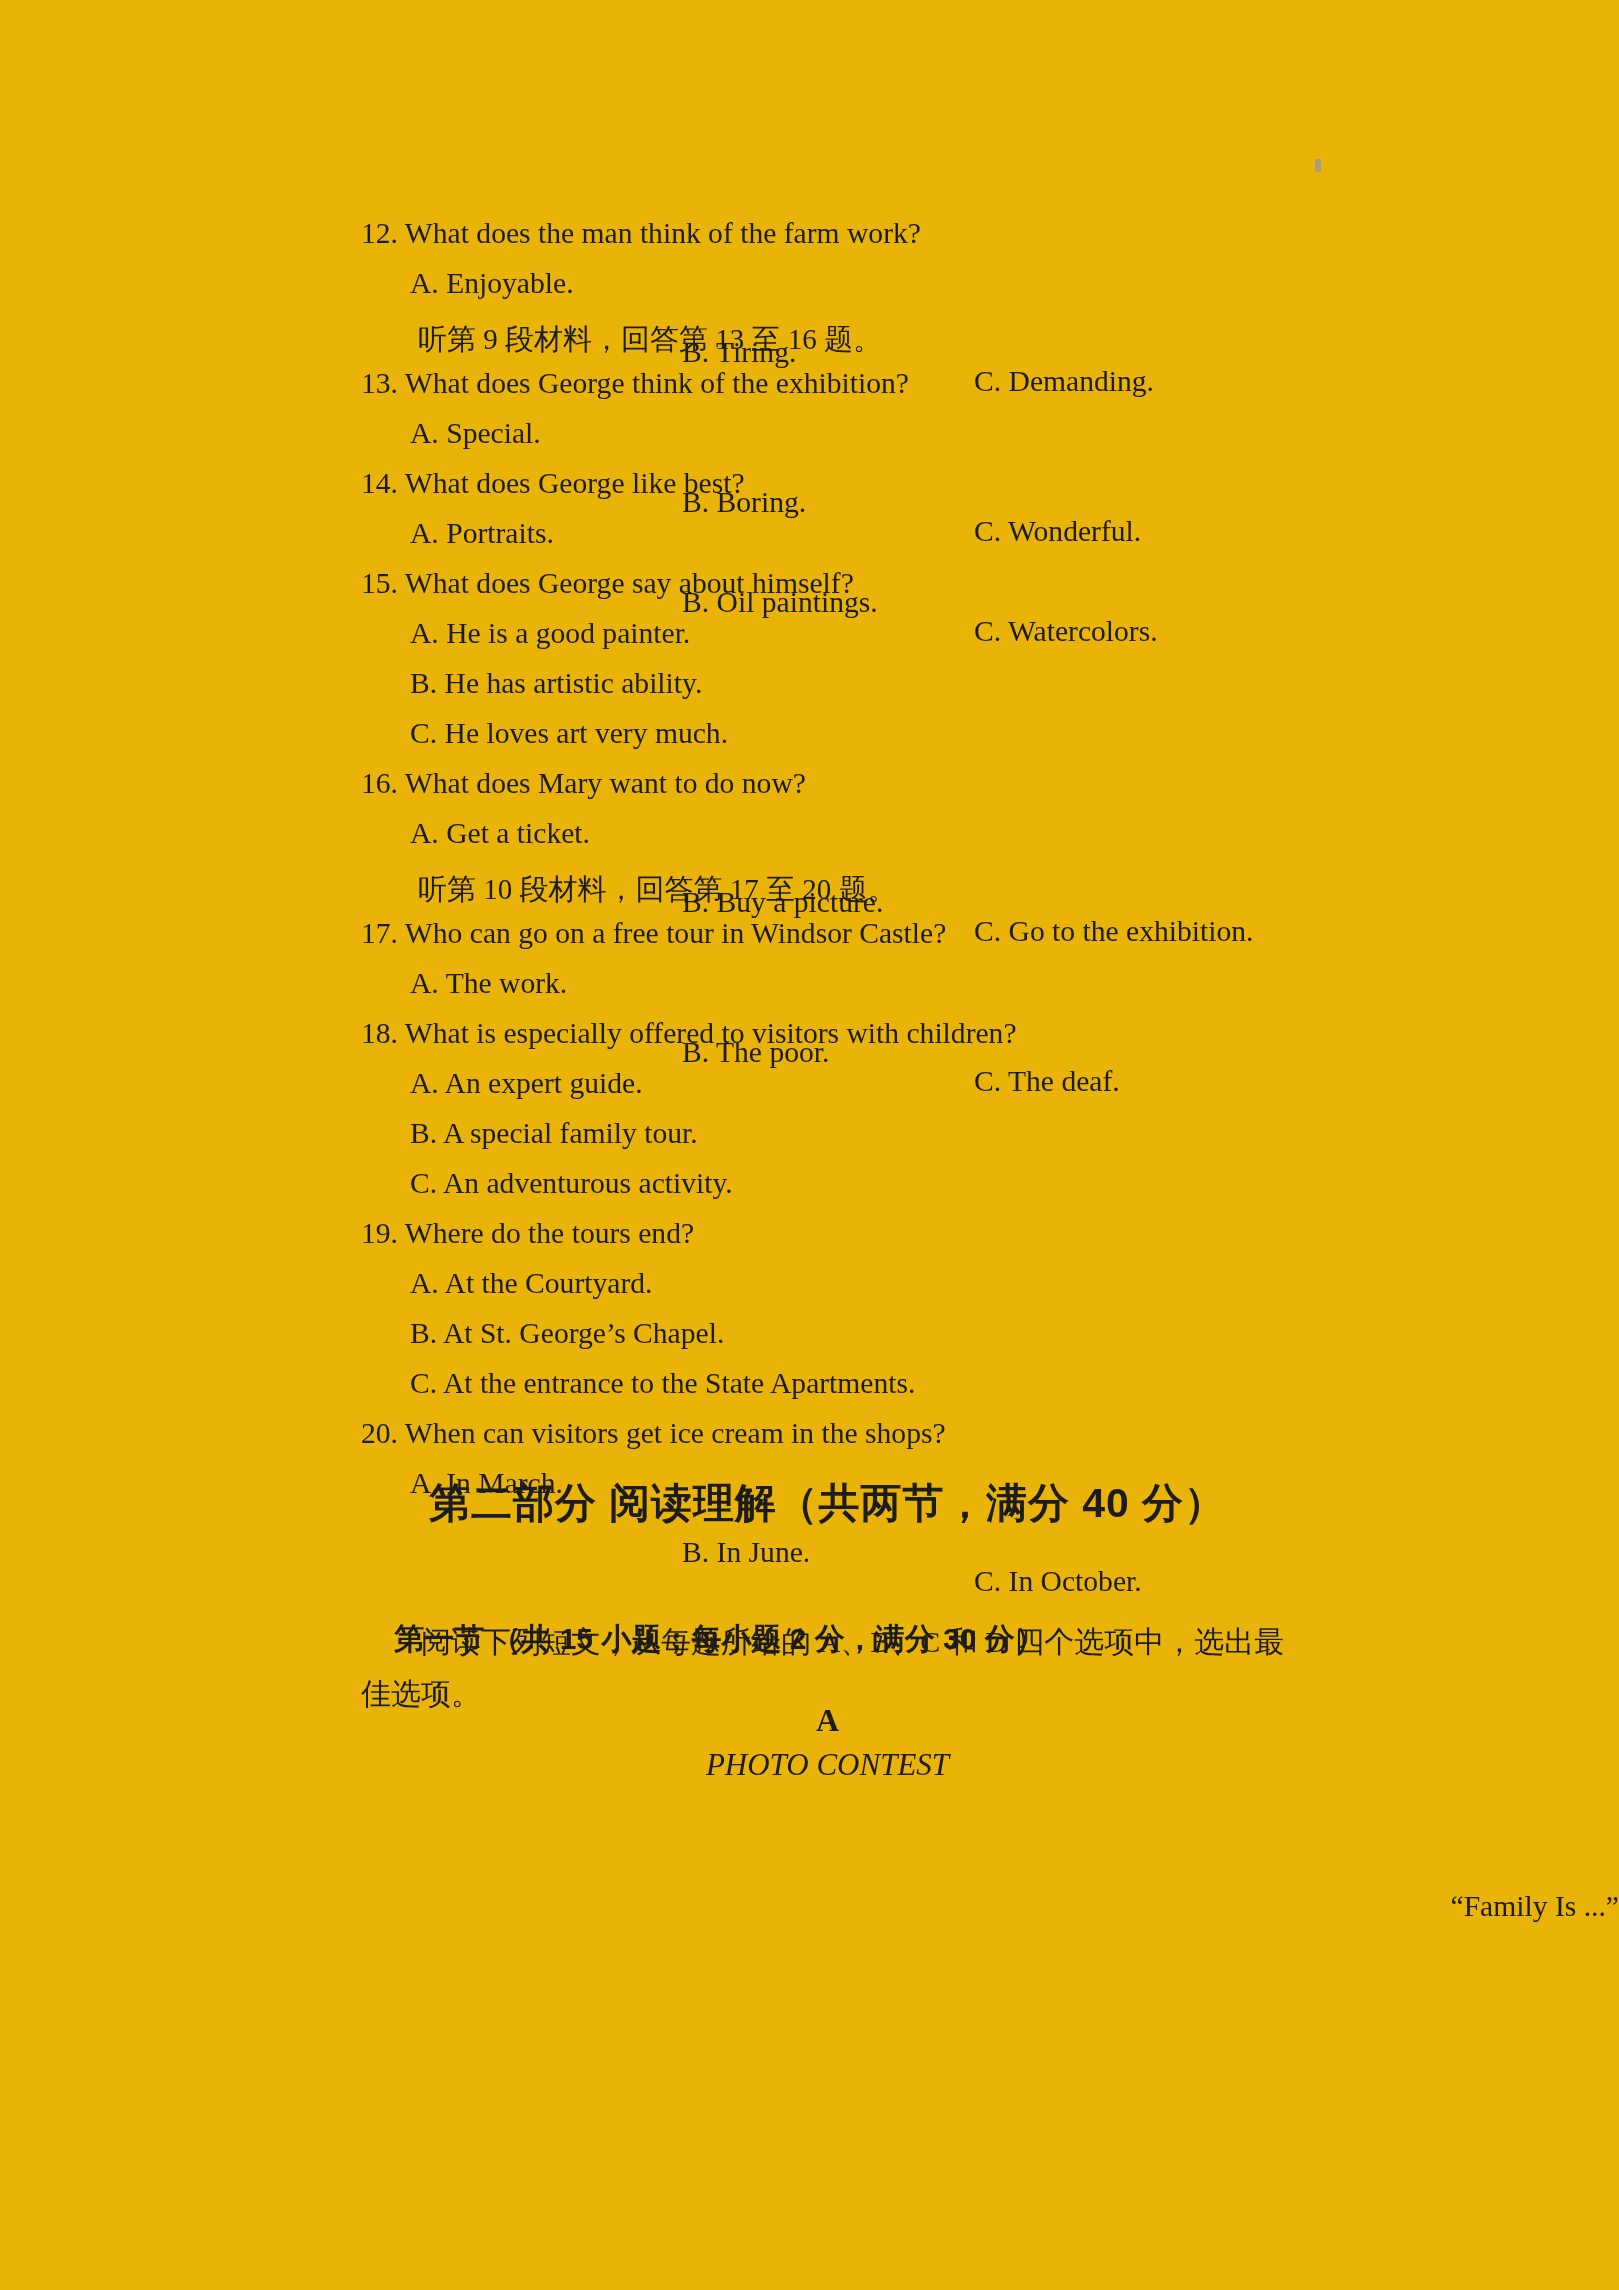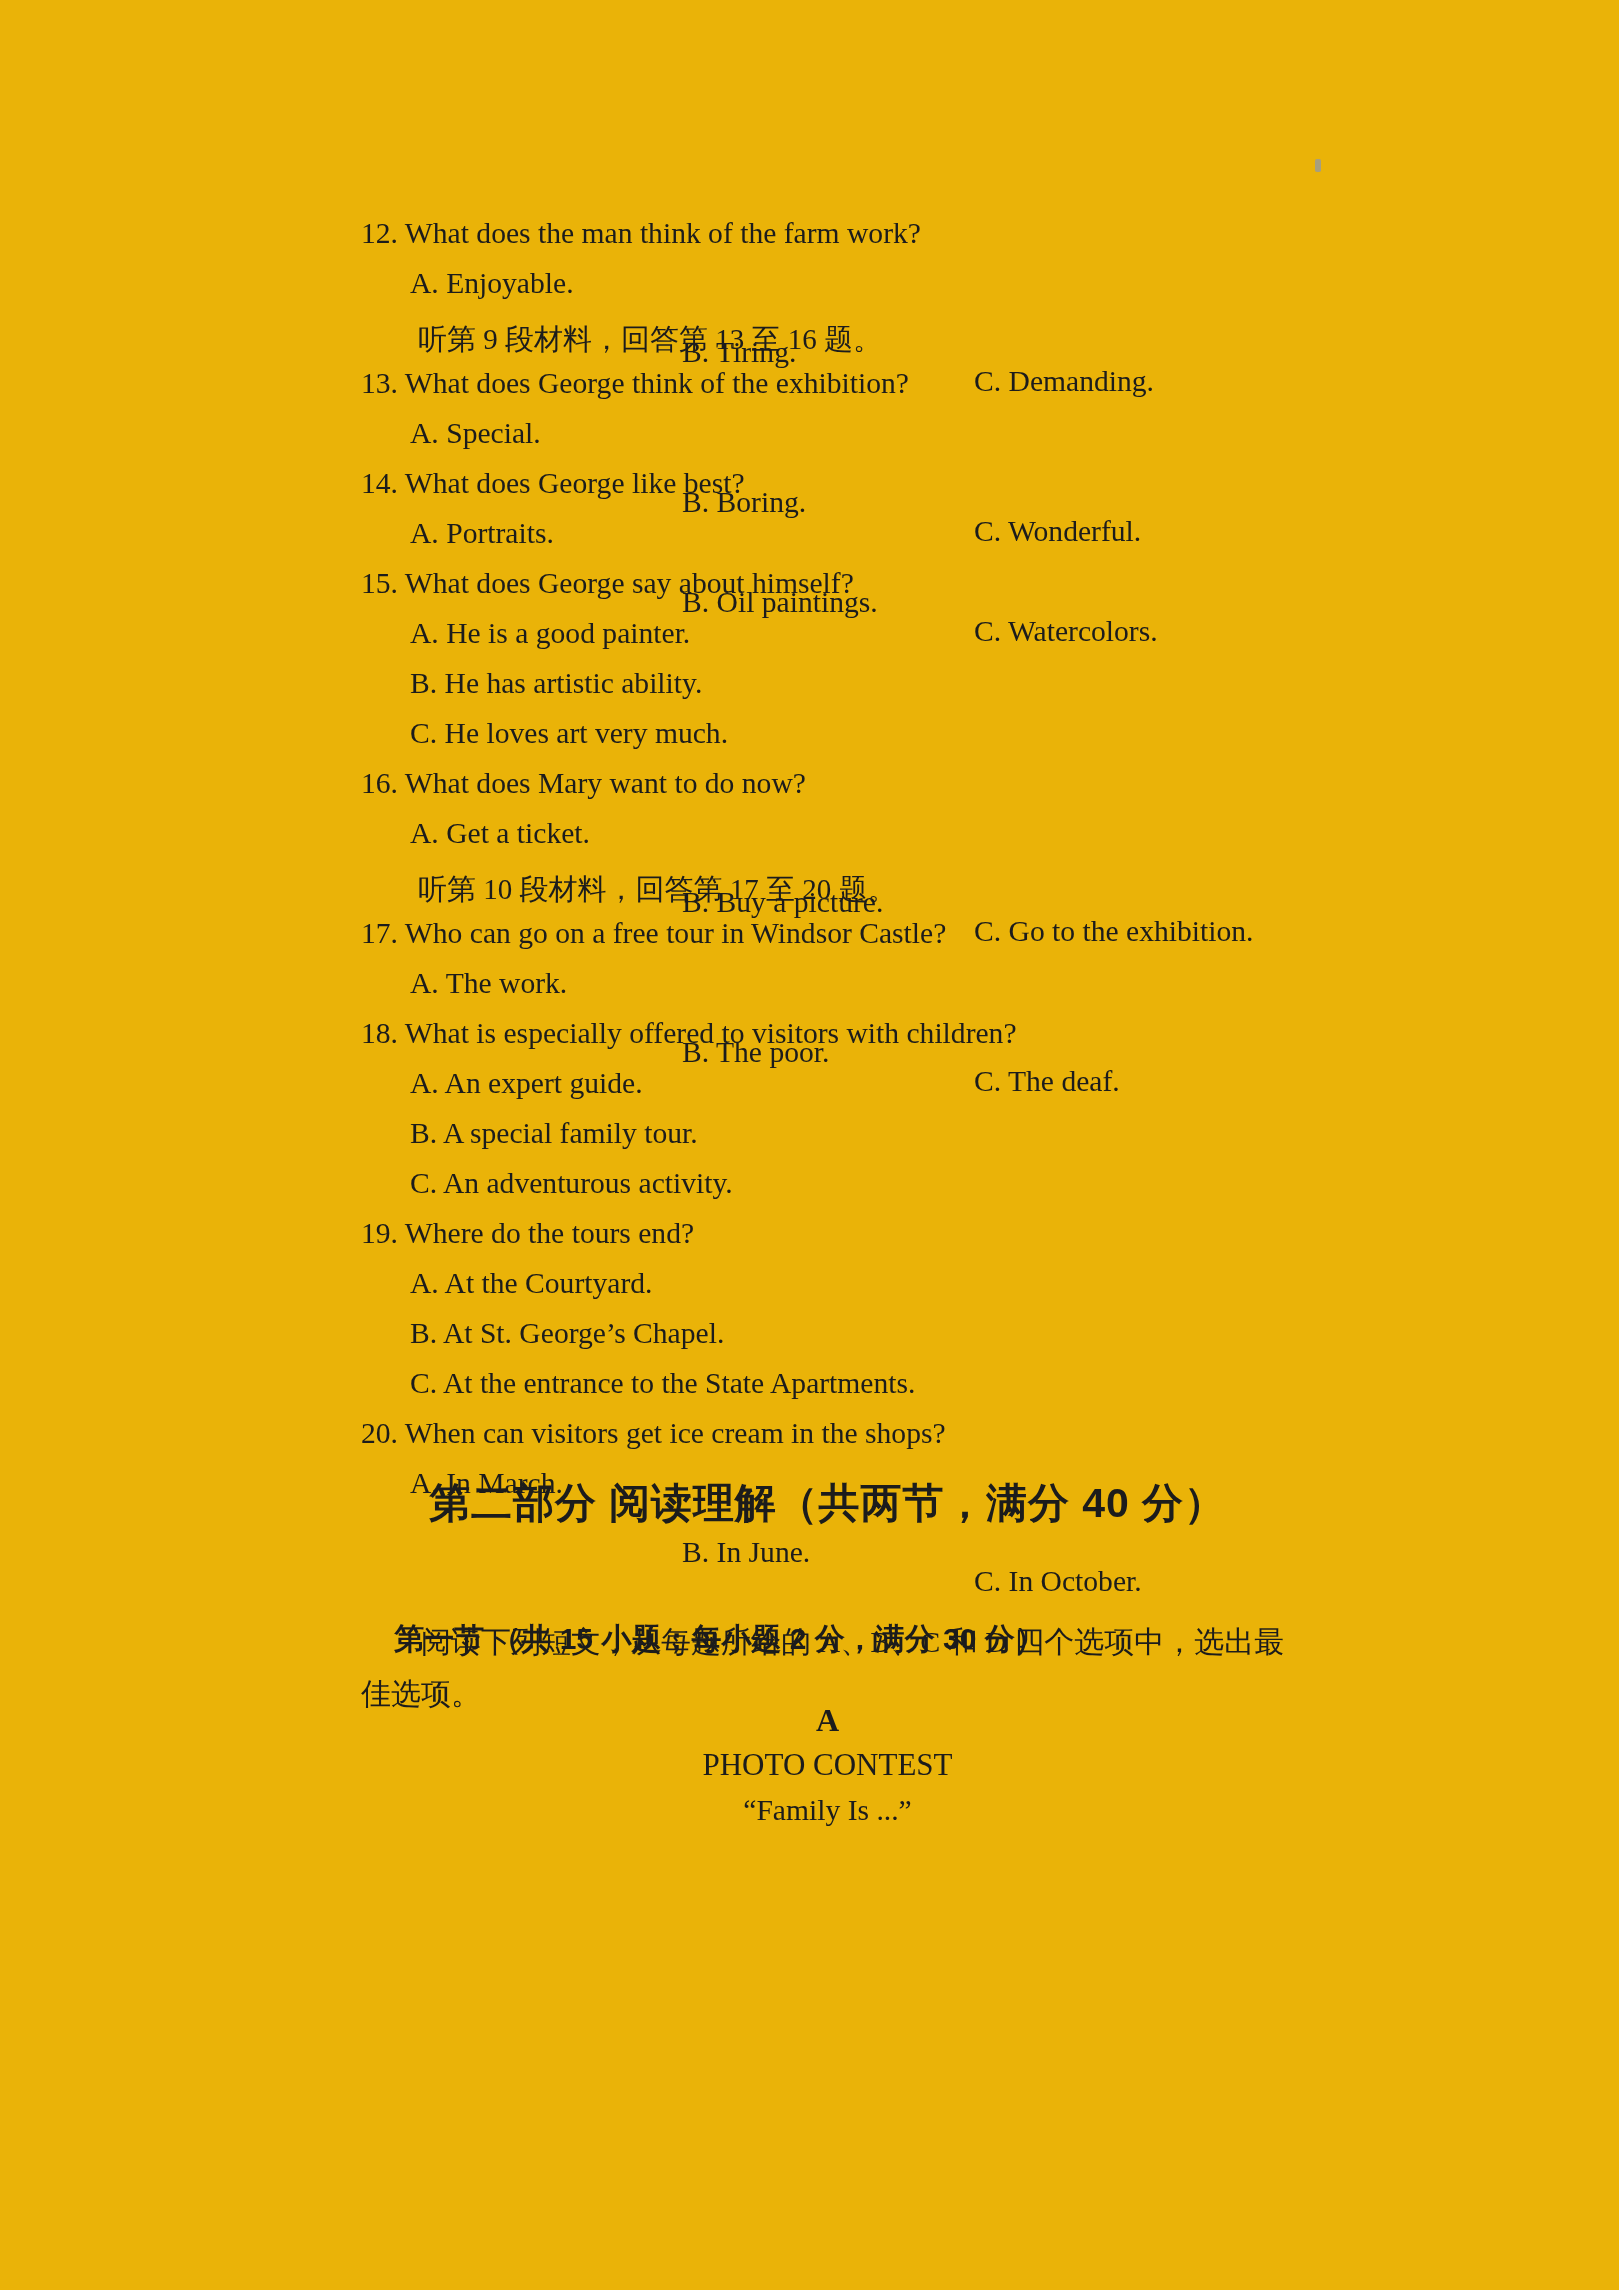--- a/index.html
+++ b/index.html
@@ -29,22 +29,22 @@
   }
   .section1 {
     top:1565px; height:49px; line-height:49px; padding-left:361px;
     font-family:"Liberation Sans","DejaVu Sans",sans-serif;
     font-weight:700; font-size:30px;
   }
   .section1 .detail { margin-left:7px; }
   .instr1 { top:1617px; height:49px; line-height:49px; padding-left:421px; font-size:30px; }
   .instr2 { top:1669px; height:49px; line-height:49px; padding-left:361px; font-size:30px; }
   .passage-label    { top:1698px; height:45px; line-height:45px; text-align:center; font-weight:700; font-size:32px; }
-  .passage-title    { top:1742px; height:45px; line-height:45px; text-align:center; font-size:31px; }
-  .passage-subtitle { top:1788px; height:45px; line-height:45px; text-align:center; font-size:29.6px; }
+  .passage-title    { top:1742px; height:45px; line-height:45px; text-align:center; font-size:31px;font-style:italic; }
+  .passage-subtitle { top:1884px; height:45px; line-height:45px; text-align:right; font-size:29.6px; }
   .artifact {
     position:absolute; left:1315px; top:159px;
     width:6.3px; height:12.5px; border-radius:1.8px;
     background:#9b9b93; opacity:.85;
   }
 </style>
 </head>
 <body>
 
 <div class="page">

